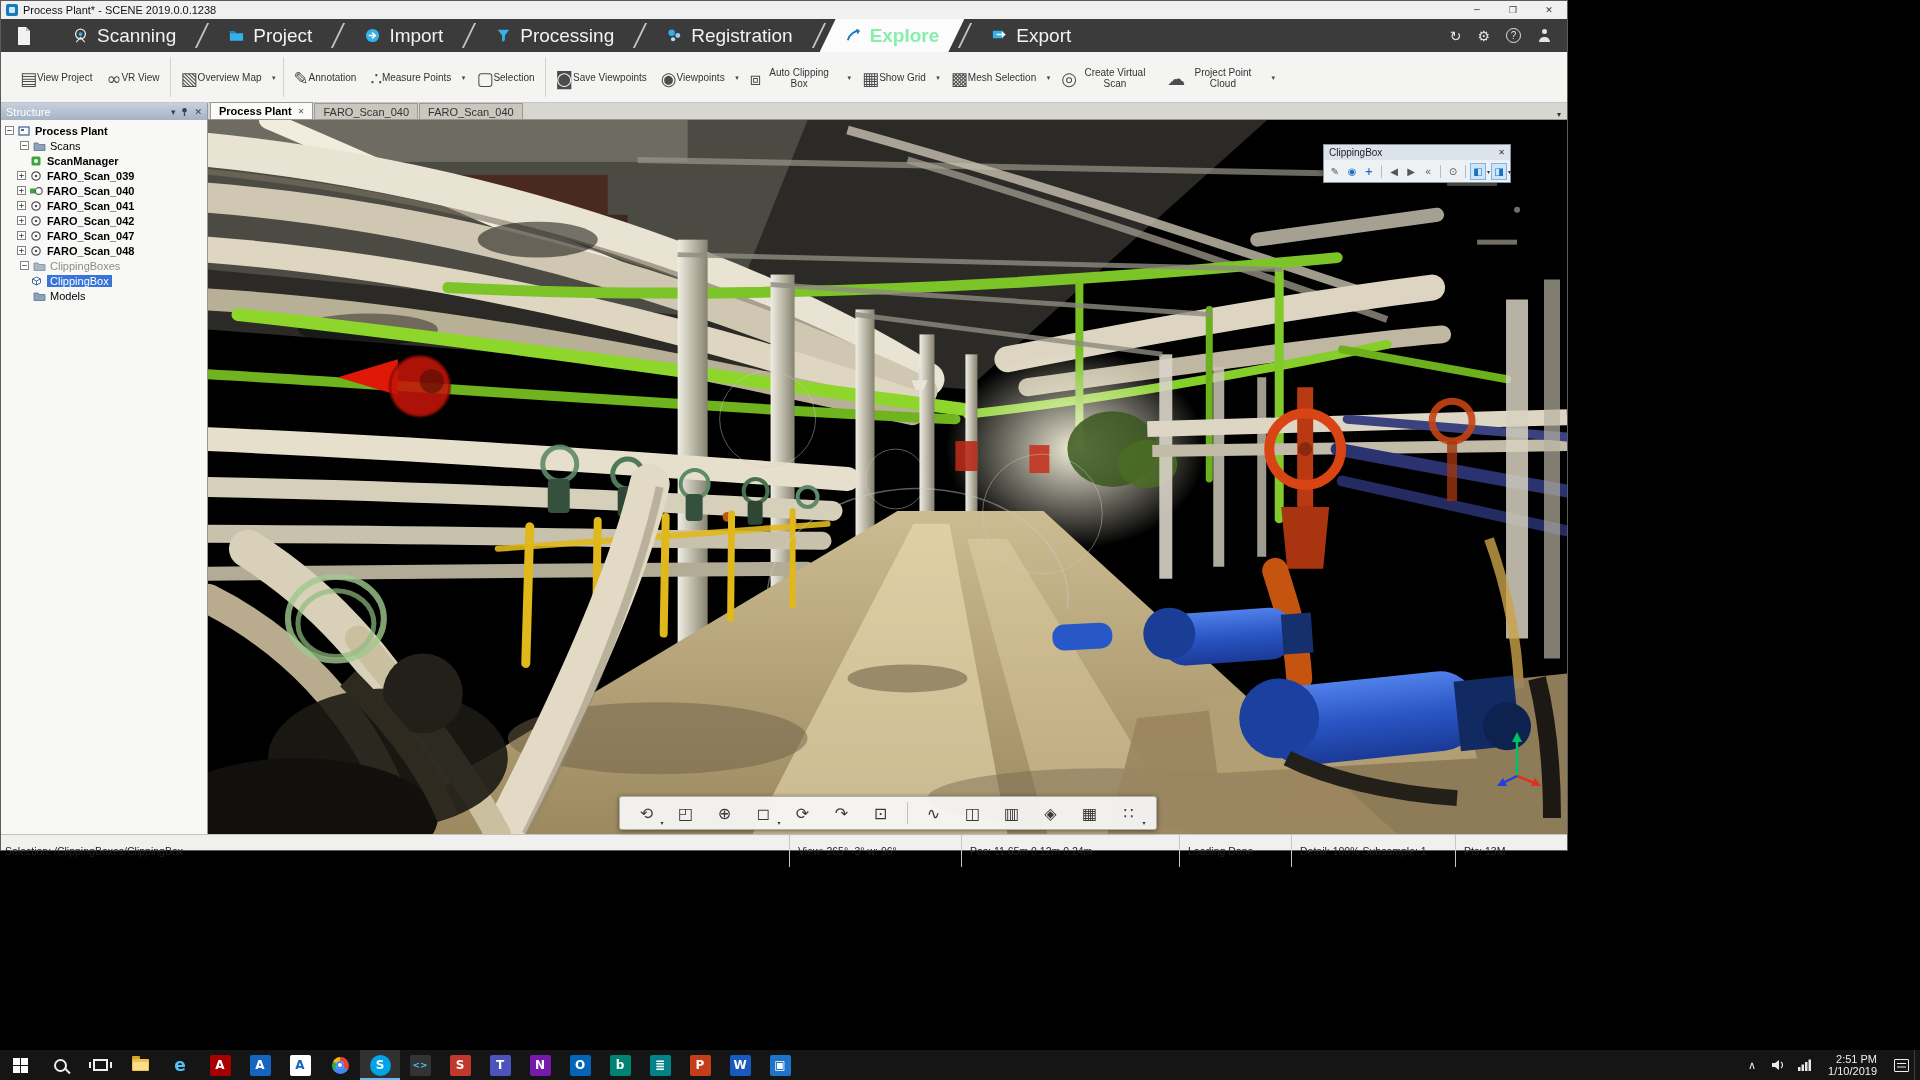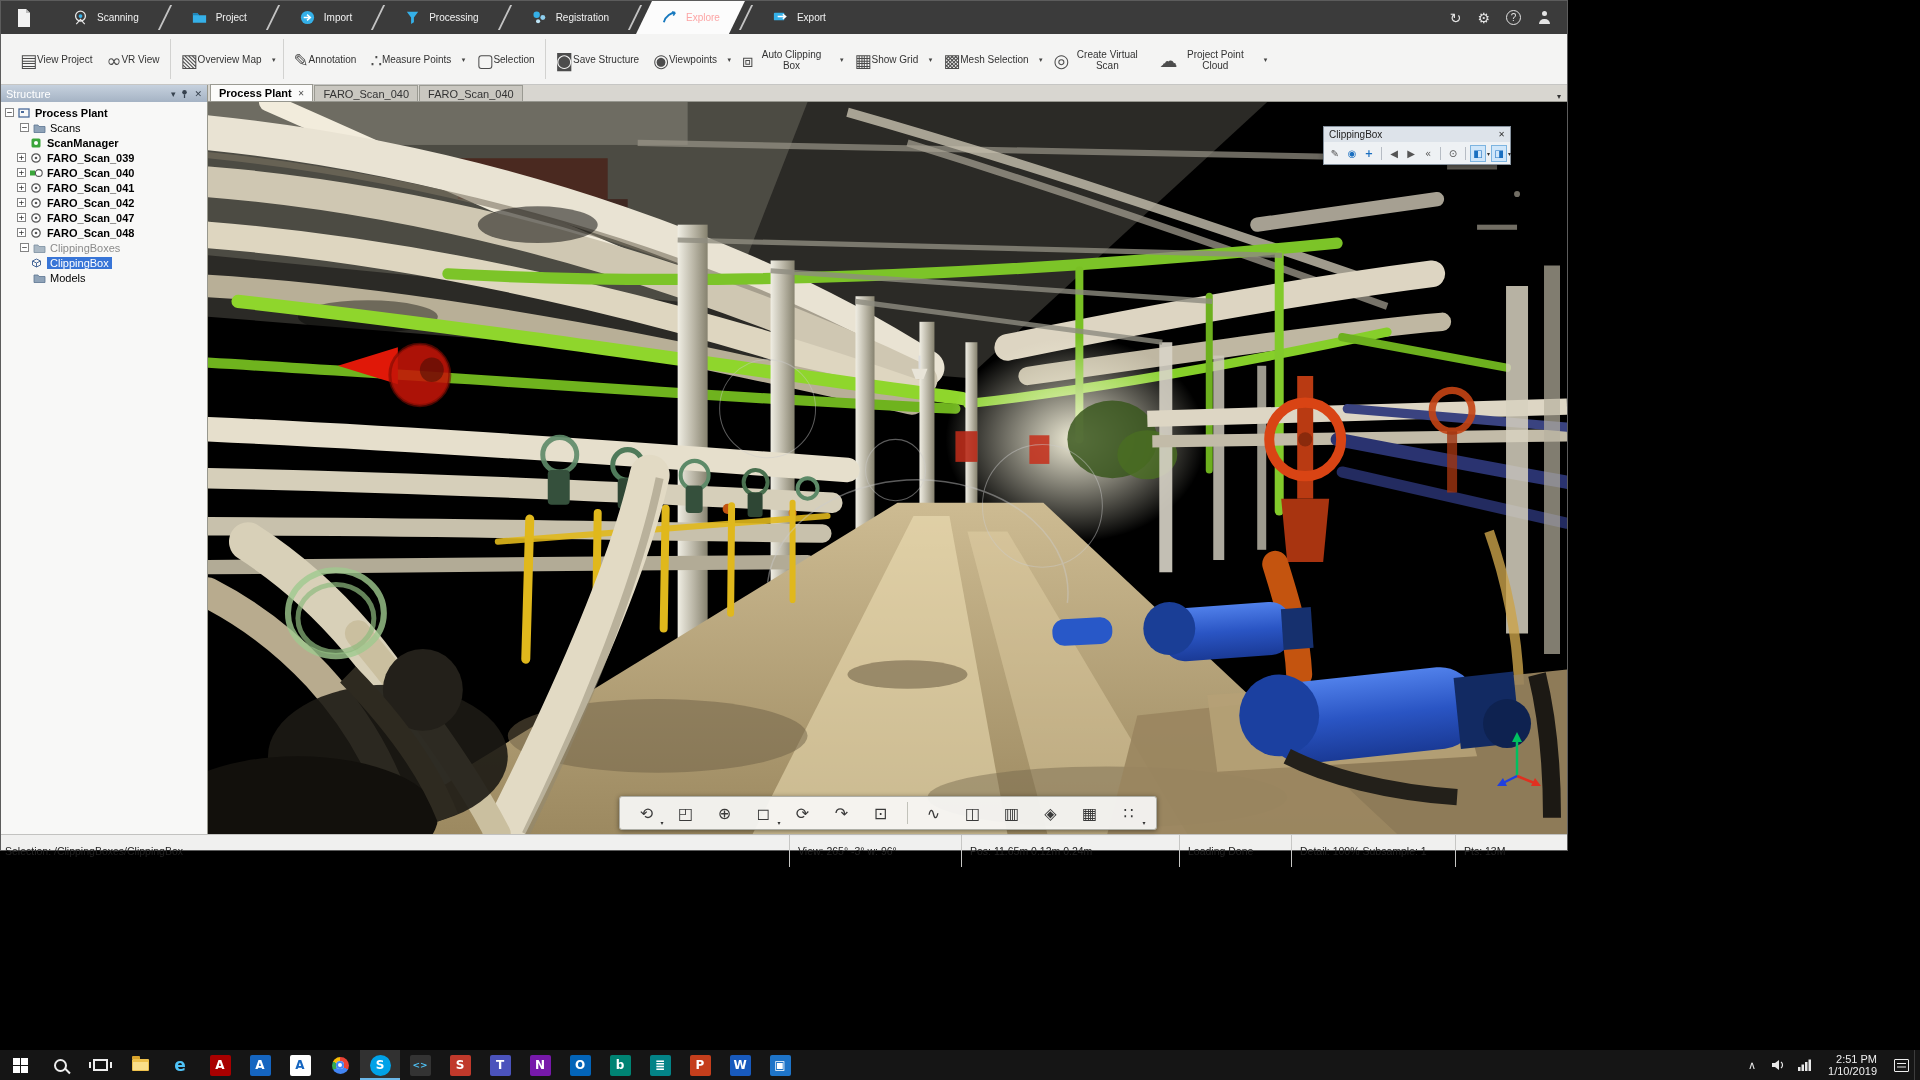--- a/index.html
+++ b/index.html
@@ -16,22 +16,22 @@
 .win-controls{margin-left:auto;display:flex;height:100%}
 .win-btn{width:36px;height:100%;display:flex;align-items:center;justify-content:center;font-size:9px;color:#333;font-family:"DejaVu Sans",sans-serif}
 .wc-min::before{content:"─"}
 .wc-max::before{content:"❐"}
 .wc-close::before{content:"✕"}
 
 
 .ribbon{height:33px;background:#3b3b3b;display:flex;align-items:stretch;flex:none}
 .appmenu{width:46px;display:flex;align-items:center;justify-content:center}
 .rtabs{display:flex;align-items:stretch}
-.rtab{position:relative;display:flex;align-items:center;gap:8px;padding:0 25px;color:#f2f2f2;font-size:10px}
-.rtab.active{color:#fca5a5;font-weight:normal}
+.rtab{position:relative;display:flex;align-items:center;gap:8px;padding:0 25px;color:#f2f2f2;font-size:19px}
+.rtab.active{color:#86efac;font-weight:bold}
 .rtab.active::before{content:"";position:absolute;inset:0;background:#fcfcfc;clip-path:polygon(16px 0,100% 0,calc(100% - 16px) 100%,0 100%)}
 .rtab>*{position:relative}
 .rsep{width:2px;background:rgba(255,255,255,.7);transform:skewX(-26deg);margin:4px 0}
 .ribbon-right{margin-left:auto;display:flex;align-items:center;gap:16px;padding-right:16px;color:#e4e4e4;font-size:14px}
 .rr-gly{font-family:"DejaVu Sans",sans-serif}
 .g-sync::before{content:"↻"}
 .g-gear::before{content:"⚙"}
 .help-circ{width:15px;height:15px;border:1.3px solid #e4e4e4;border-radius:50%;font-size:10px;display:flex;align-items:center;justify-content:center}
 .user-ico{width:14px;height:13px;position:relative}
 .user-ico::before{content:"";position:absolute;left:4.5px;top:0;width:5px;height:5px;border-radius:50%;background:#e4e4e4}
@@ -167,20 +167,29 @@
 .ac-ico::after{content:"";position:absolute;left:2px;right:2px;top:3px;height:1.5px;background:#eee;box-shadow:0 3.5px 0 #eee}
 .sliver{width:6px;height:30px;border-left:1px solid #3c3c3c}
 </style>
 </head>
 <body>
 
 <div>
 
   <div class="window">
 
+    <div class="titlebar">
+      <span class="app-ico"></span>
+      <span>Process Plant* - SCENE 2019.0.0.1238</span>
+      <div class="win-controls">
+        <span class="win-btn wc-min"></span>
+        <span class="win-btn wc-max"></span>
+        <span class="win-btn wc-close"></span>
+      </div>
+    </div>
 
     <div class="ribbon">
       <div class="appmenu">
         <svg width="18" height="20" viewBox="0 0 18 20">
             <path d="M3 1 h8 l4 4 v14 H3 Z" fill="#f2f2f2"></path>
             <path d="M11 1 l4 4 h-4 Z" fill="#bdbdbd"></path>
           </svg>
       </div>
       <div class="rtabs">
         <div class="rtab">
@@ -273,21 +282,21 @@
           <span class="tlabel">Measure Points</span>
           <span class="dd-arrow"></span>
         </div>
       <div class="tbtn">
           <span class="tgly g-select"></span>
           <span class="tlabel">Selection</span>
         </div>
       <div class="tsep"></div>
       <div class="tbtn">
           <span class="tgly g-screenshot"></span>
-          <span class="tlabel">Save Structure</span>
+          <span class="tlabel">Save Viewpoints</span>
         </div>
       <div class="tbtn dd">
           <span class="tgly g-viewpoints"></span>
           <span class="tlabel">Viewpoints</span>
           <span class="dd-arrow"></span>
         </div>
       <div class="tbtn dd">
           <span class="tgly g-autoclip"></span>
           <span class="tlabel">Auto Clipping Box</span>
           <span class="dd-arrow"></span>

